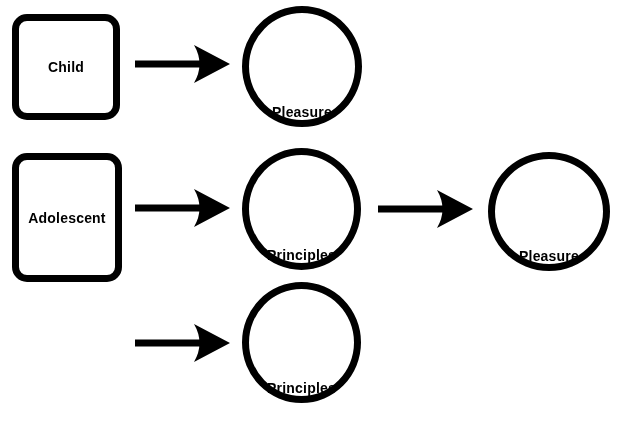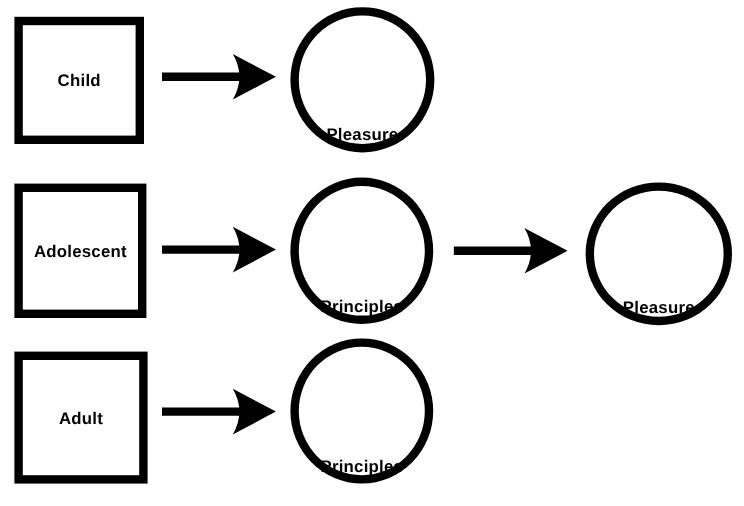--- a/index.html
+++ b/index.html
@@ -20,40 +20,41 @@
     display: flex;
     align-items: center;
     justify-content: center;
     box-sizing: border-box;
     background: #ffffff;
     color: #000000;
     font-weight: bold;
     font-size: 14px;
     letter-spacing: 0.2px;
     text-align: center;
+    border-radius: 15px;
   }
   .square {
     border: 7px solid #000000;
   }
   .circle {
     border: 7px solid #000000;
     border-radius: 50%;
     align-items: flex-end;
   }
   .arrow {
     position: absolute;
     width: 95px;
     height: 40px;
   }
   
   .sq-child      { left: 12px;  top: 14px;  width: 108px; height: 106px; }
   .ci-pleasure1  { left: 242px; top: 6px;   width: 120px; height: 121px; }
   .ar-1          { left: 135px; top: 44px; }
   
-  .sq-adolescent { left: 12px;  top: 153px; width: 110px; height: 112px; }
+  .sq-adolescent { left: 12px;  top: 153px; width: 110px; height: 129px; }
   .ci-principles1{ left: 242px; top: 148px; width: 119px; height: 122px; }
   .ar-2          { left: 135px; top: 188px; }
   .ar-3          { left: 378px; top: 189px; }
   .ci-pleasure2  { left: 488px; top: 152px; width: 122px; height: 119px; }
   
   .sq-adult      { left: 12px;  top: 293px; width: 111px; height: 110px; }
   .ci-principles2{ left: 242px; top: 282px; width: 119px; height: 121px; }
   .ar-4          { left: 135px; top: 323px; }
 </style>
 </head>
@@ -83,23 +84,20 @@
     <span>Principles</span>
   </div>
   <svg class="arrow ar-3" viewBox="0 0 95 40" aria-hidden="true">
     <path d="M0 20 H66" stroke="#000000" stroke-width="7" fill="none"></path>
     <path d="M95 20 Q76 10 59 1 Q70 20 59 39 Q76 30 95 20 Z" fill="#000000"></path>
   </svg>
   <div class="node circle ci-pleasure2">
     <span>Pleasure</span>
   </div>
 
-  <div class="node square sq-adult">
-    <span>Adult</span>
-  </div>
   <svg class="arrow ar-4" viewBox="0 0 95 40" aria-hidden="true">
     <path d="M0 20 H66" stroke="#000000" stroke-width="7" fill="none"></path>
     <path d="M95 20 Q76 10 59 1 Q70 20 59 39 Q76 30 95 20 Z" fill="#000000"></path>
   </svg>
   <div class="node circle ci-principles2">
     <span>Principles</span>
   </div>
 
 </div>
 

